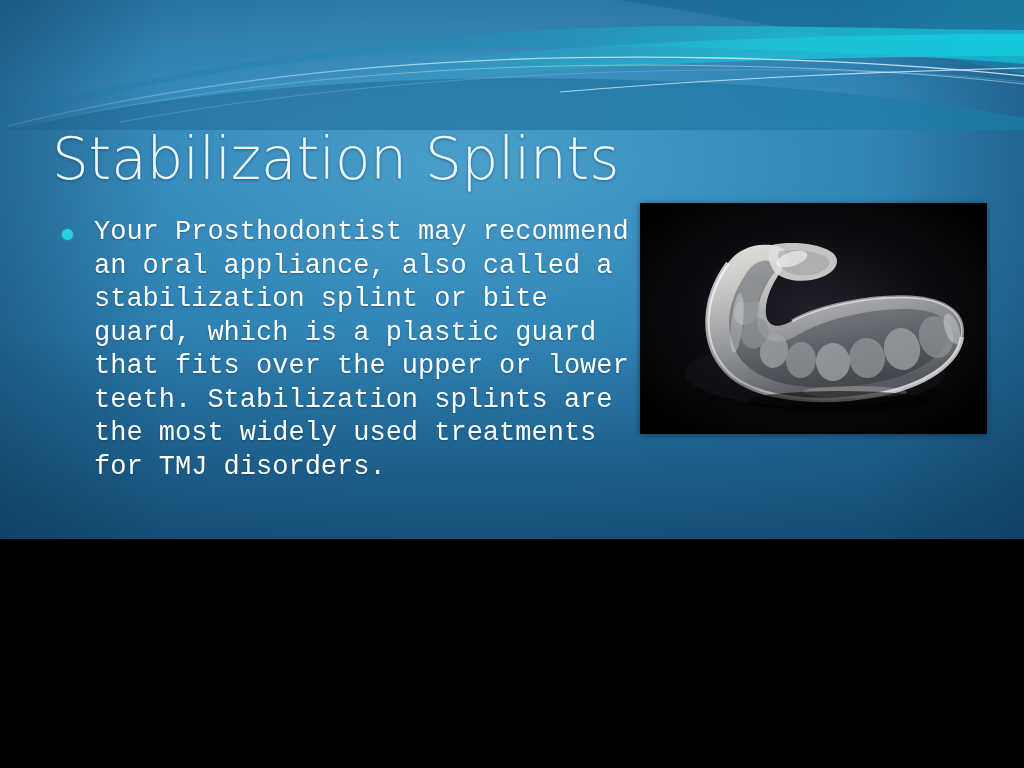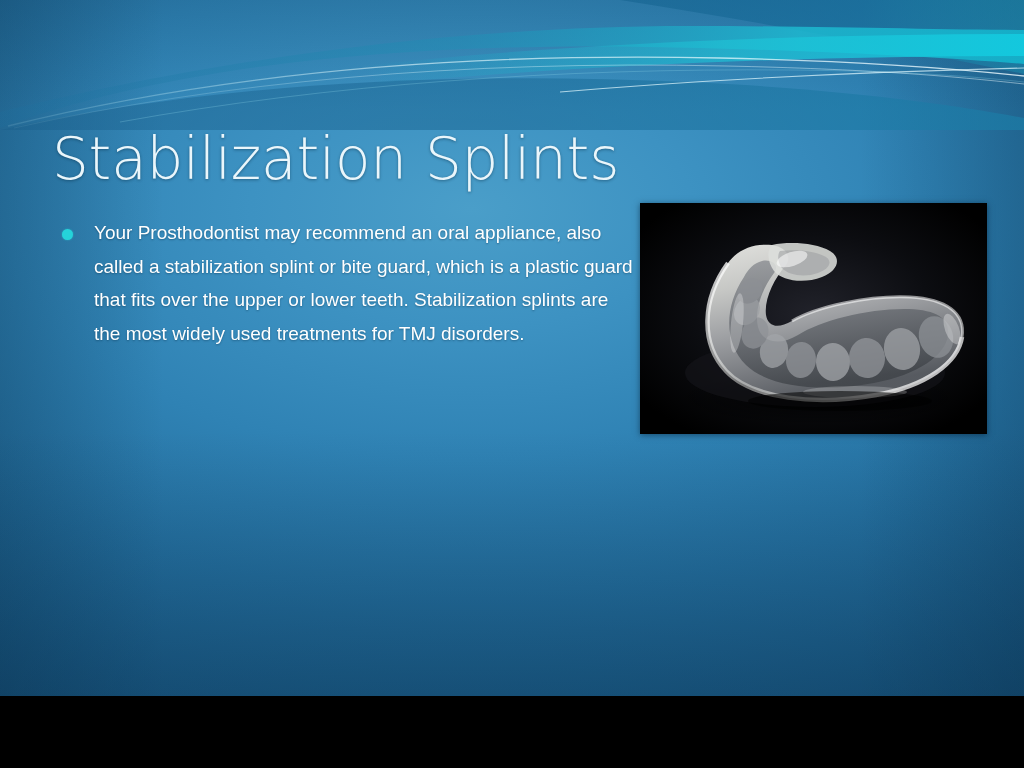--- a/index.html
+++ b/index.html
@@ -9,21 +9,21 @@
     background: #000;
   }
   body {
     font-family: "Liberation Sans", sans-serif;
   }
 
   
   .slide {
     position: relative;
     width: 1024px;
-    height: 696px;
+    height: 539px;
     overflow: hidden;
     background: #1b5b86;
   }
 
   
   .slide-bg {
     position: absolute;
     inset: 0;
     background:
       radial-gradient(120% 95% at 46% 30%,
@@ -79,22 +79,22 @@
   .body-block {
     position: absolute;
     left: 56px;
     top: 216px;
     width: 580px;
   }
   .bullet-item {
     position: relative;
     padding-left: 38px;
     margin-bottom: 8px;
-    font-family: Liberation Sans, sans-serif;
-    font-size: 19px;
+    font-family: Liberation Mono, monospace;
+    font-size: 27px;
     line-height: 33.5px;
     color: #ffffff;
     text-shadow: 0 1px 2px rgba(6,40,66,0.40);
     text-align: left;
   }
   .bullet-item:last-child { margin-bottom: 0; }
   .bullet-dot {
     position: absolute;
     left: 6px;
     top: 13px;

